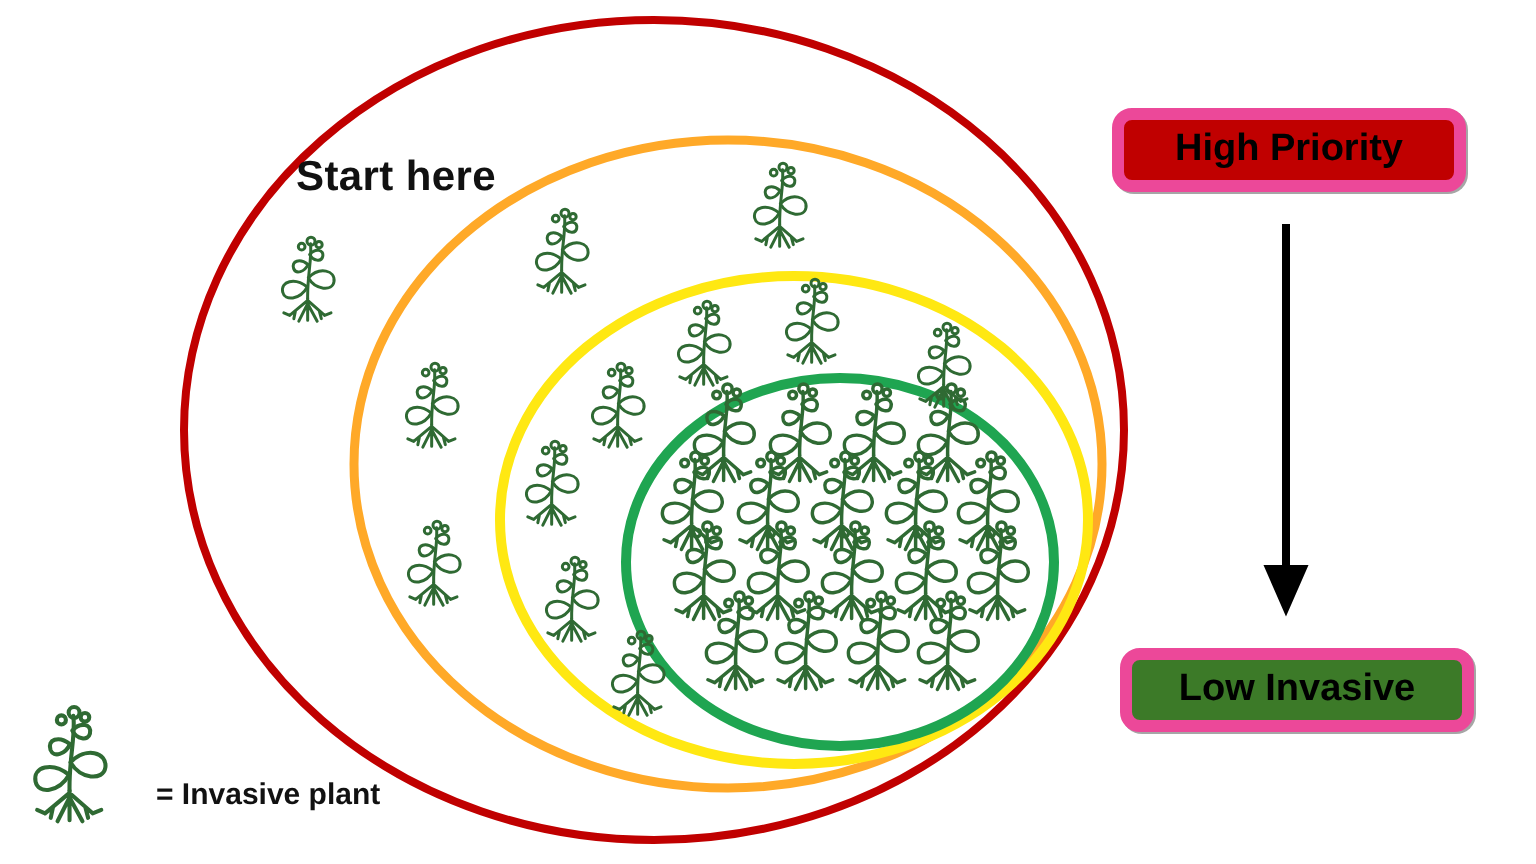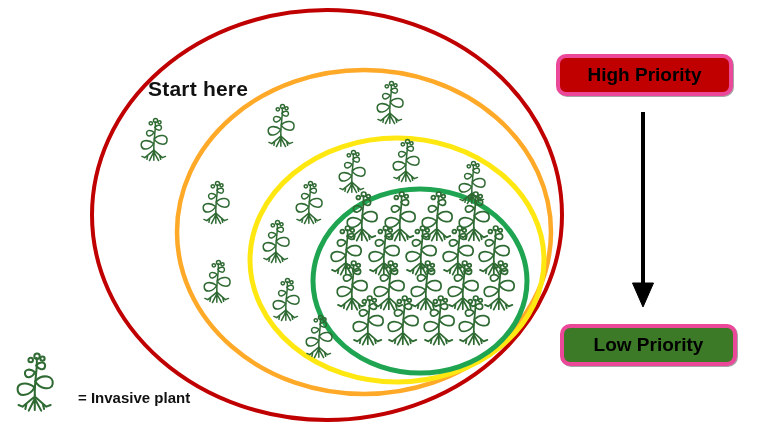--- a/index.html
+++ b/index.html
@@ -11,21 +11,21 @@
   .plant-color { color: #2F6A33; }
 
   .start-here {
     position: absolute; left: 148px; top: 77px;
     font-size: 21px; font-weight: bold; color: #111111;
     letter-spacing: 0.2px; white-space: nowrap;
   }
 
   .badge {
     position: absolute; width: 177px; height: 42px;
-    border: 4px solid #ec4899; border-radius: 10px;
+    border: 6px solid #ec4899; border-radius: 10px;
     display: flex; align-items: center; justify-content: center;
     font-size: 19px; font-weight: bold; color: #000000;
     box-shadow: 1px 1px 0 rgba(0,0,0,0.35);
     white-space: nowrap;
   }
   .badge-high { left: 556px; top: 54px; }
   .badge-low  { left: 560px; top: 324px; }
 
   .legend {
     position: absolute; left: 12px; top: 350px;
@@ -104,21 +104,21 @@
     </g>
   </svg>
 
   <div class="start-here">Start here</div>
 
   <div class="badge badge-high" style="background: rgb(192, 0, 0);">
     <span>High Priority</span>
   </div>
 
   <div class="badge badge-low" style="background: rgb(60, 122, 40);">
-    <span>Low Priority</span>
+    <span>Low Invasive</span>
   </div>
 
   <div class="legend">
     <svg width="46" height="68" viewBox="0 0 40 60" class="plant-color">
       <use href="#plant-symbol"></use>
     </svg>
     <span class="legend-label">= Invasive plant</span>
   </div>
 
 </div>

